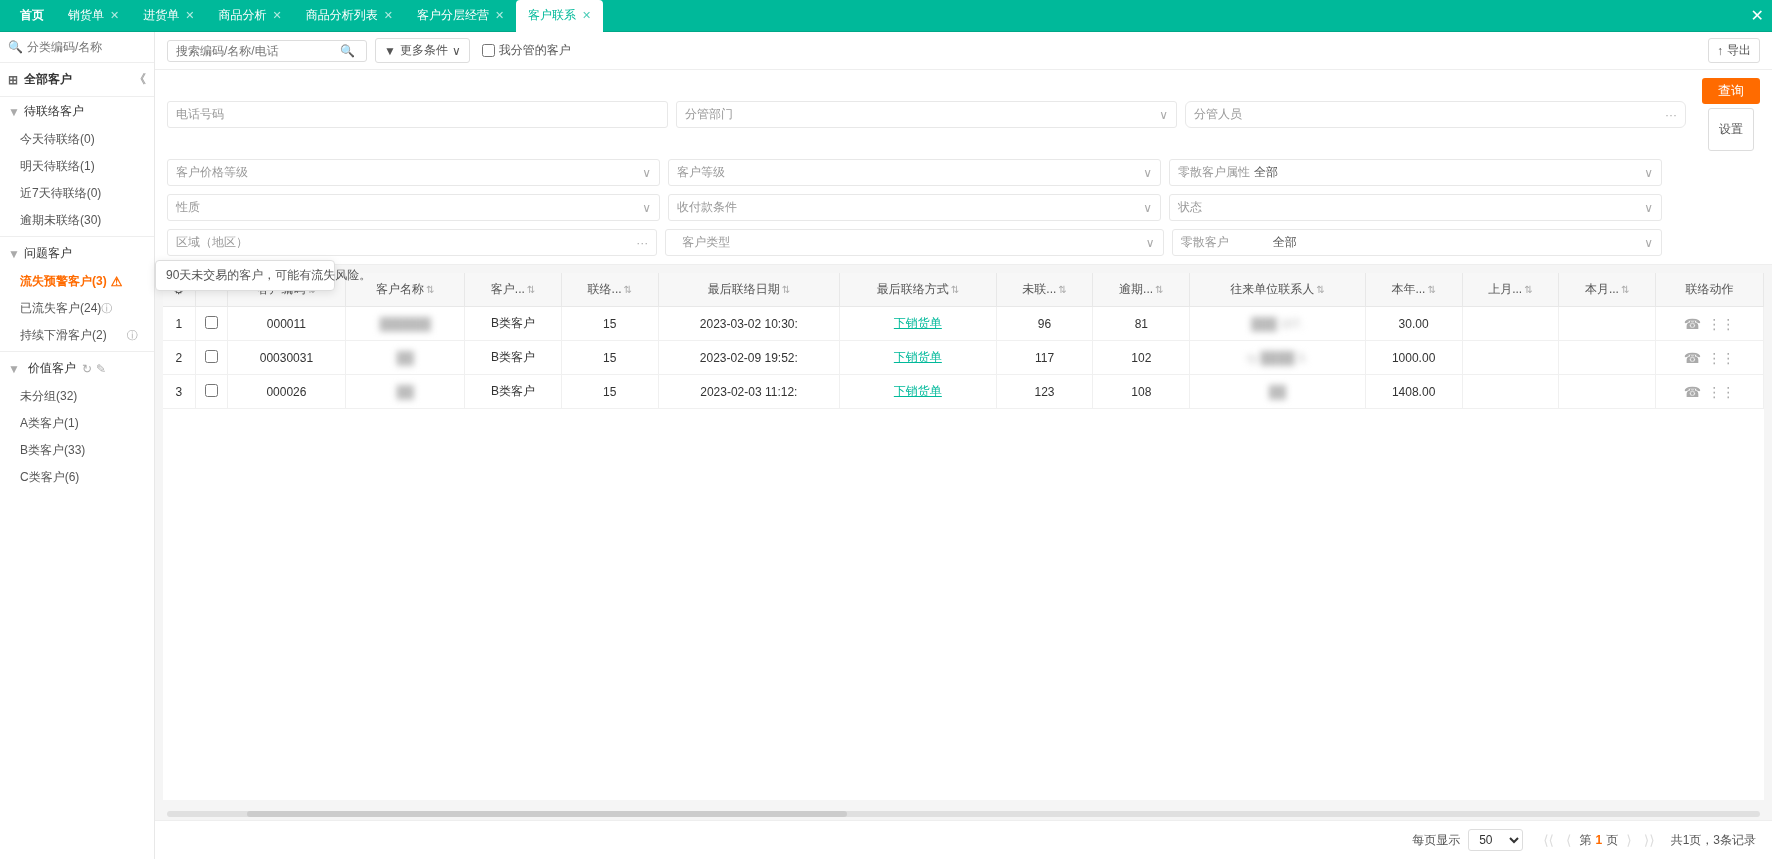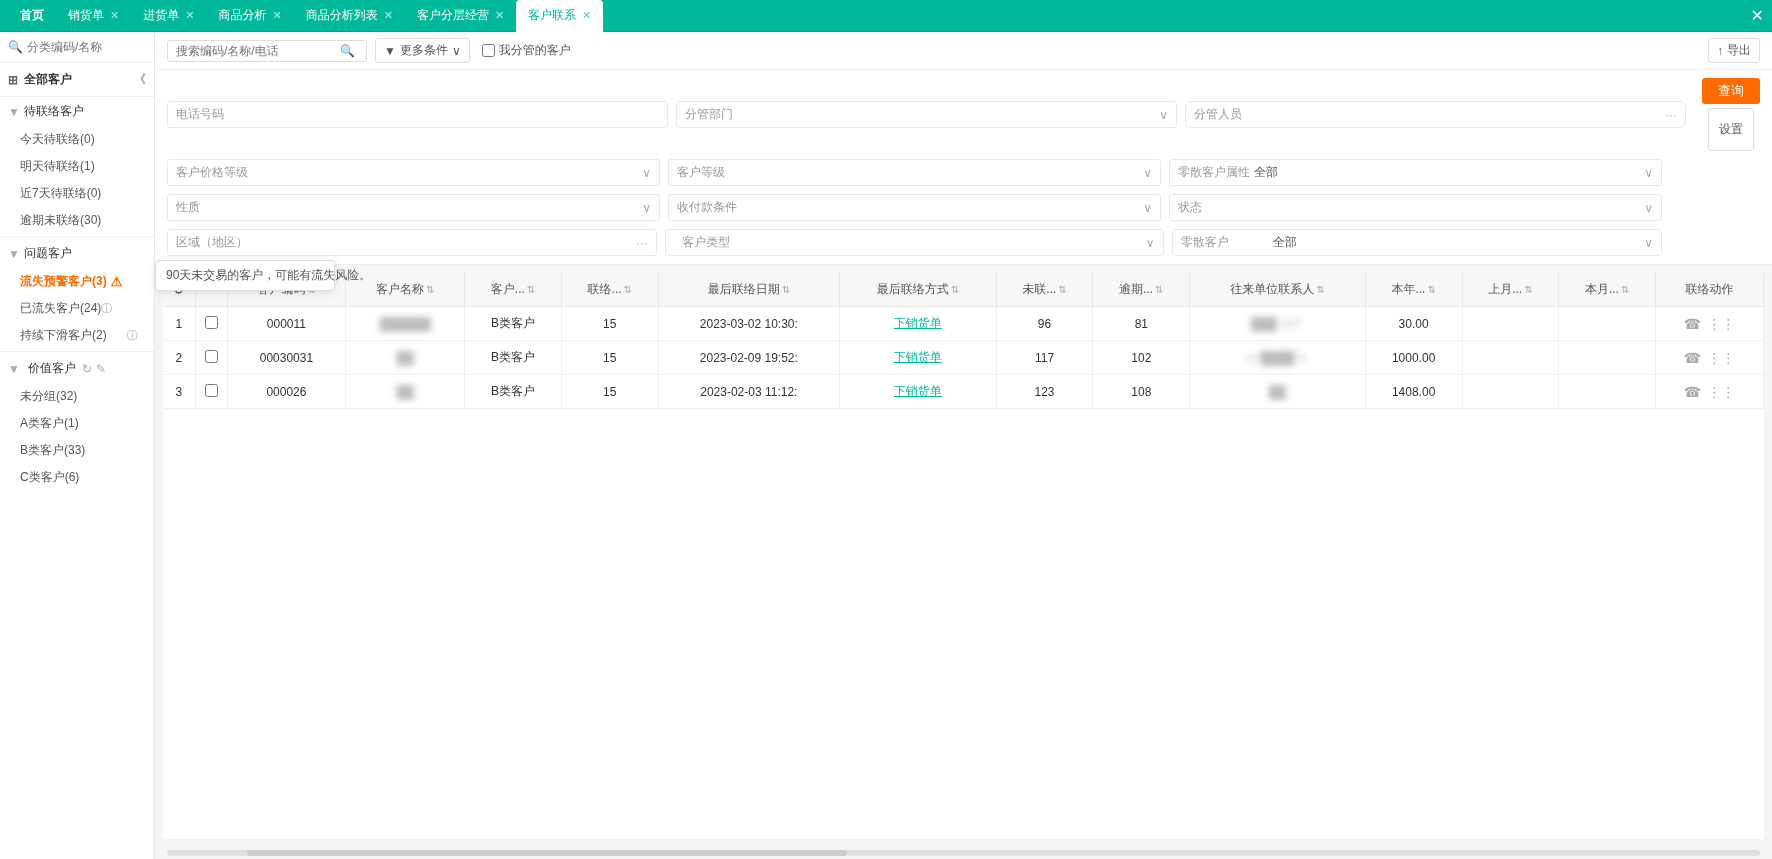--- a/index.html
+++ b/index.html
@@ -484,15 +484,33 @@
         </tbody>
       </table>
     </div>
 
     <div class="scrollbar-area">
       <div class="scrollbar-track">
         <div class="scrollbar-thumb"></div>
       </div>
     </div>
 
+    <div class="pagination-bar">
+      <span class="page-size-label">每页显示</span>
+      <select class="page-size-select">
+        <option>50</option>
+        <option>100</option>
+        <option>200</option>
+      </select>
+      <div class="page-nav">
+        <span class="page-nav-btn disabled">⟨⟨</span>
+        <span class="page-nav-btn disabled">⟨</span>
+        <span style="color:#555;">第</span>
+        <span class="page-num">1</span>
+        <span class="page-info">页</span>
+        <span class="page-nav-btn disabled">⟩</span>
+        <span class="page-nav-btn disabled">⟩⟩</span>
+        <span class="page-info" style="margin-left:8px;">共1页，3条记录</span>
+      </div>
+    </div>
 
   </div>
 </div>
 
 </body></html>

